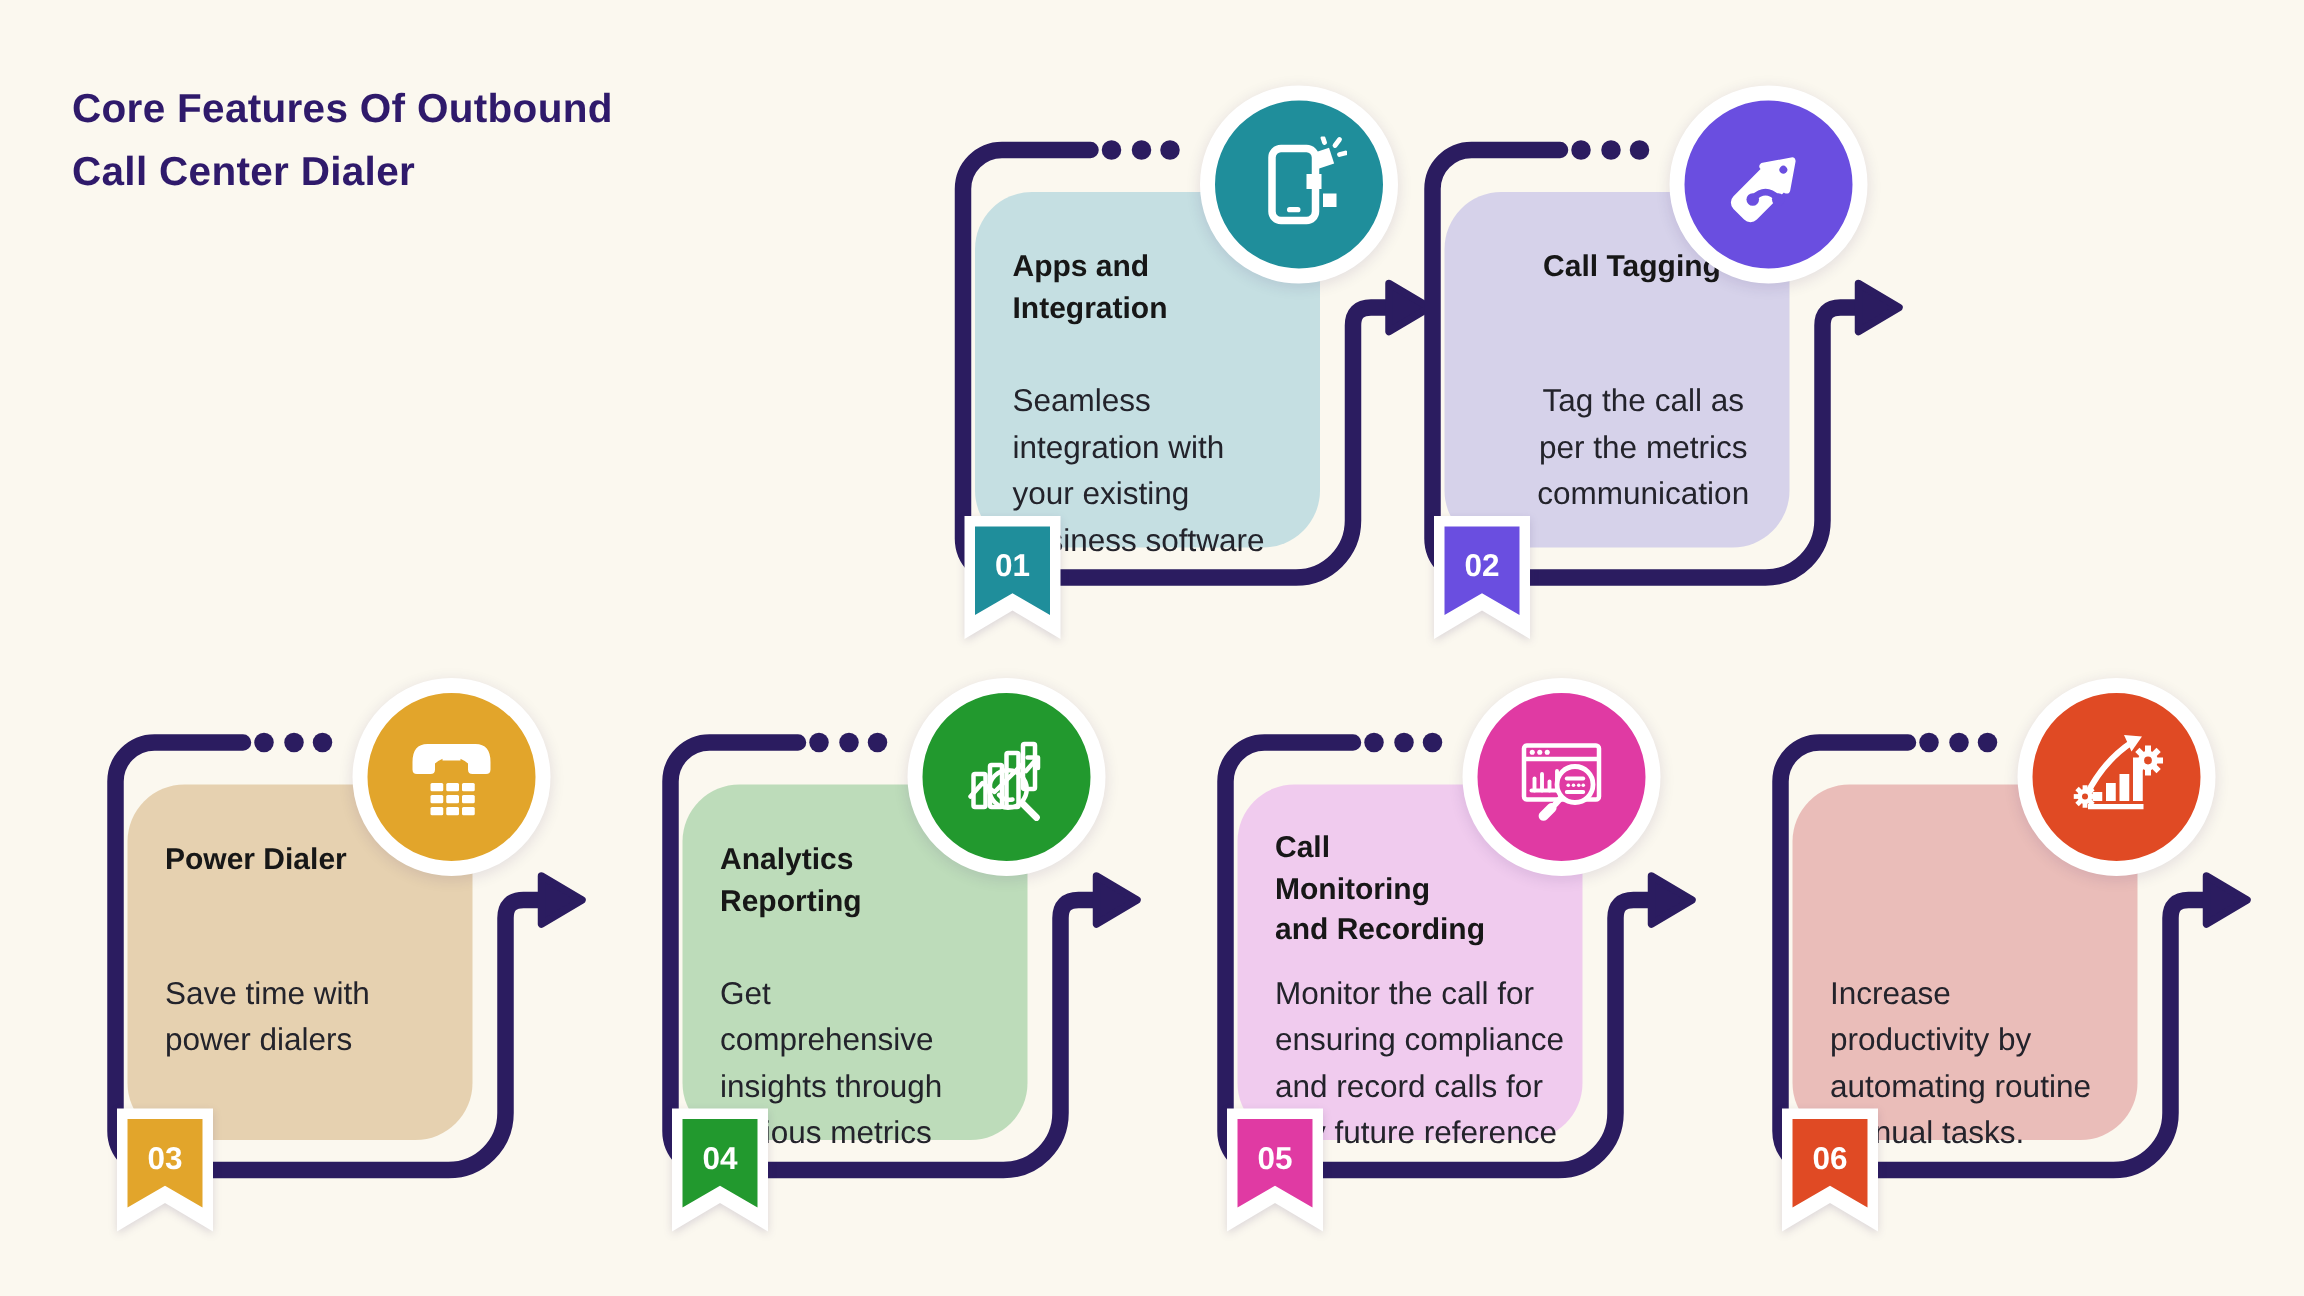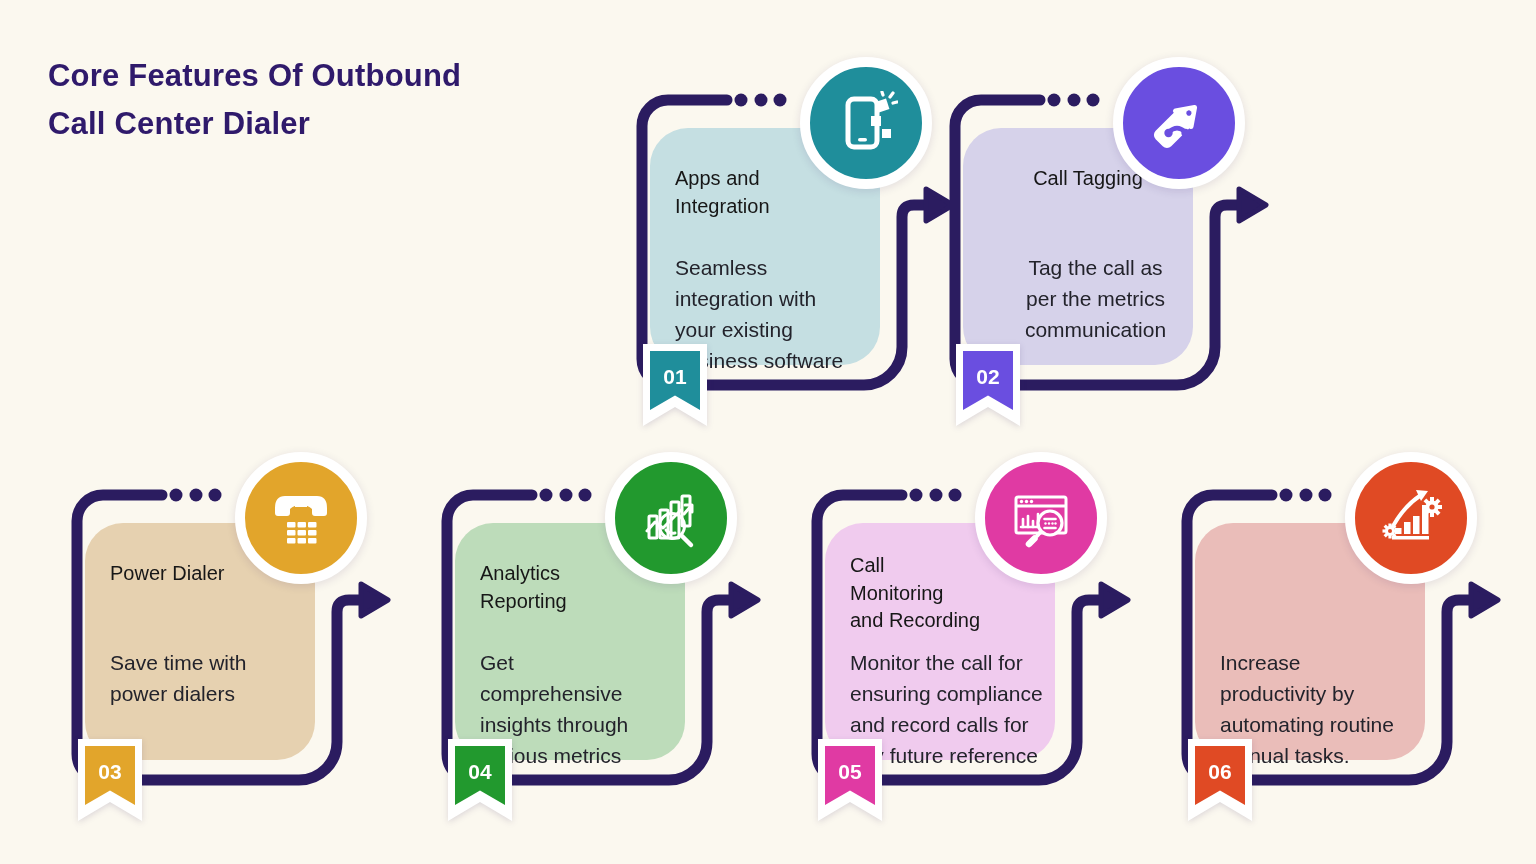--- a/index.html
+++ b/index.html
@@ -6,33 +6,33 @@
   body{
     font-family:"Liberation Sans",sans-serif;
     background:var(--page-bg,#FBF8EF);
   }
   .canvas{
     position:relative;width:1536px;height:864px;overflow:hidden;
     background:var(--page-bg,#FBF8EF);
   }
   .page-title{
     position:absolute;left:48px;top:52px;width:560px;
-    font-size:31px;font-weight:800;line-height:1.55;
+    font-size:27px;font-weight:800;line-height:1.55;
     color:var(--title-color,#2F1A6B);
     white-space:pre-line;letter-spacing:.2px;
   }
   .card{position:absolute;width:345px;height:378px;}
   .frame{position:absolute;left:0;top:0;width:345px;height:378px;pointer-events:none;}
   .card-bg{
     position:absolute;left:30px;top:73px;width:230px;height:237px;
     border-radius:38px;background:var(--card-bg);
   }
   .card-title{
     position:absolute;left:55px;top:110px;width:200px;
-    font-size:20px;font-weight:normal;line-height:1.38;color:#171717;
+    font-size:20px;font-weight:bold;line-height:1.38;color:#171717;
     white-space:pre-line;
   }
   .card-desc{
     position:absolute;left:55px;top:198px;width:215px;
     font-size:21px;line-height:1.47;color:#23232B;
     white-space:pre-line;
   }
   .icon-circle{
     position:absolute;left:180px;top:2px;width:112px;height:112px;
     background:var(--accent);border:10px solid #fff;border-radius:50%;

